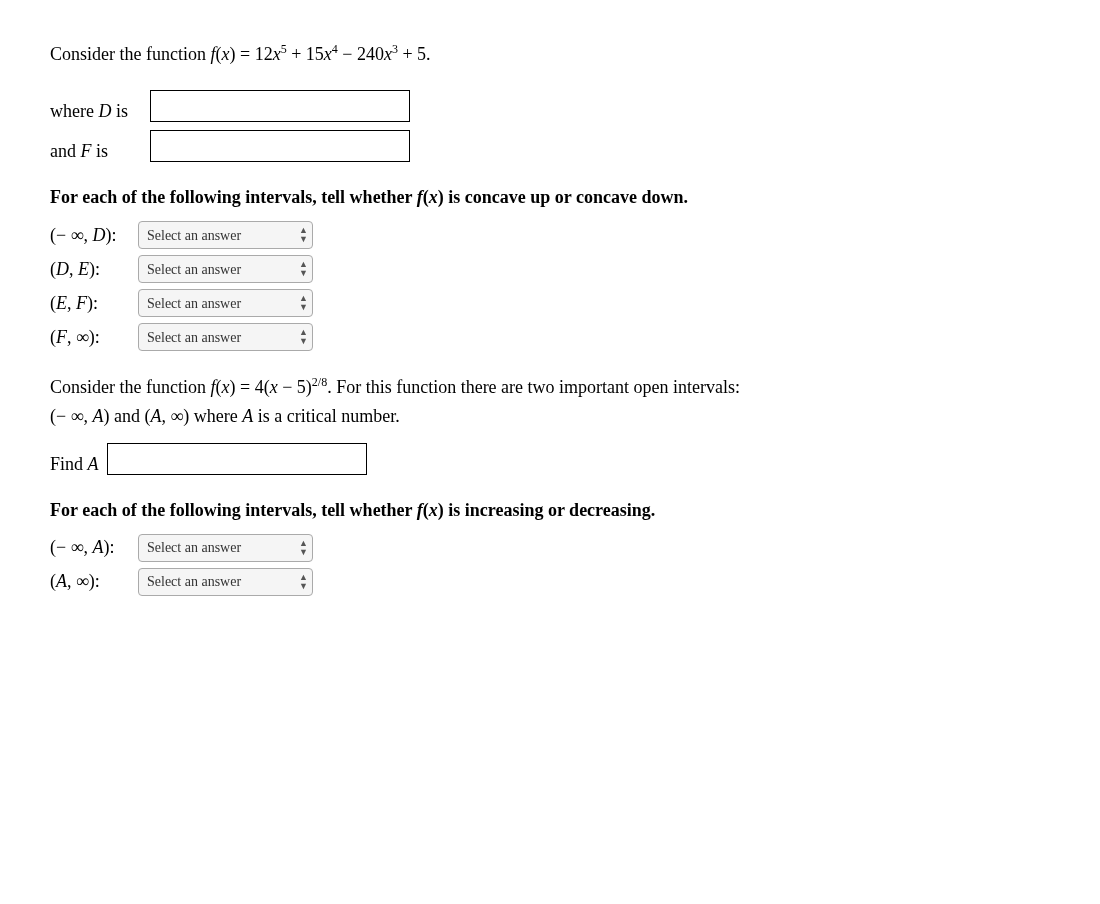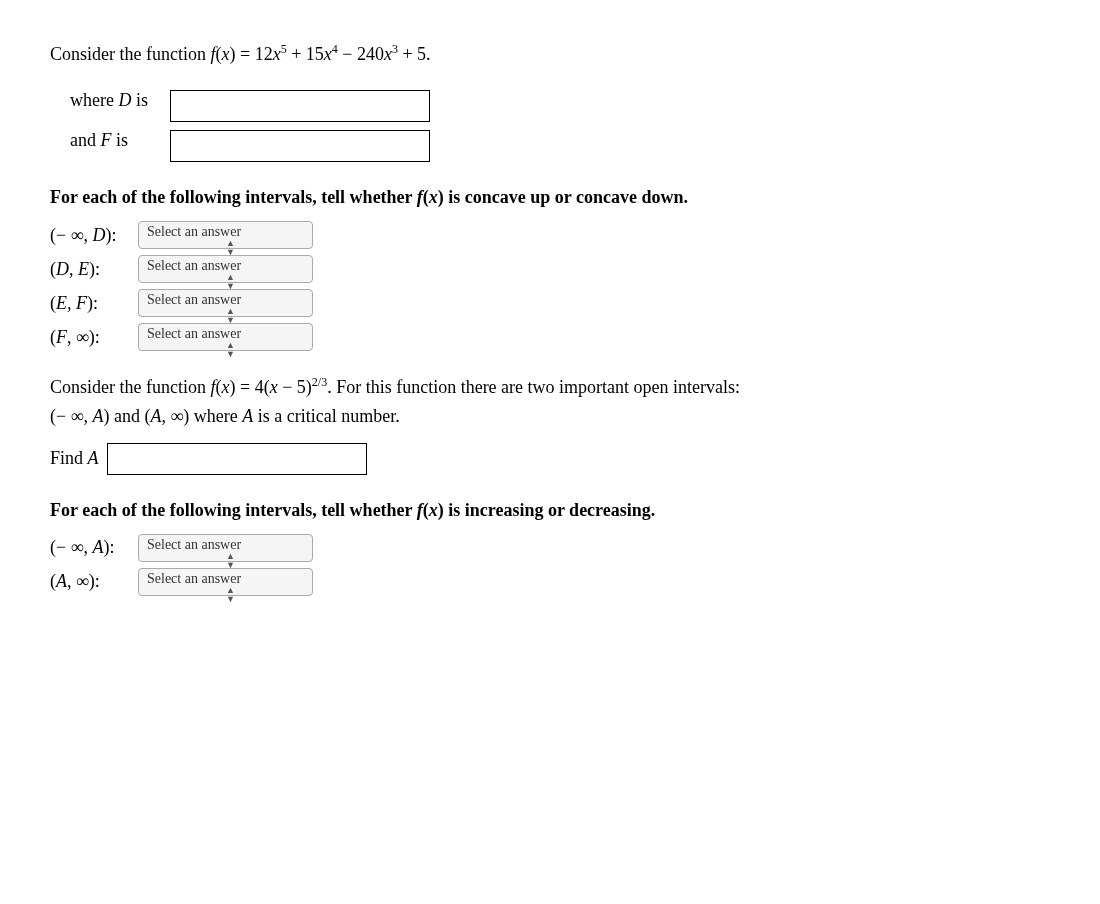--- a/index.html
+++ b/index.html
@@ -27,23 +27,22 @@
       margin-bottom: 10px;
       line-height: 1.5;
     }
 
     .bold-label {
       font-weight: bold;
     }
 
     .input-row {
       display: flex;
-      align-items: flex-start;
+      align-items: flex-end;
       margin-bottom: 8px;
-      margin-left: 20px;
     }
 
     .input-row label {
       min-width: 100px;
       font-size: 18px;
     }
 
     .text-input {
       border: 1px solid #000;
       padding: 4px 8px;
@@ -72,21 +71,20 @@
       border: 1px solid #888;
       border-radius: 4px;
       background: #f8f8f8;
       padding: 2px 6px 2px 8px;
       font-size: 15px;
       font-family: Georgia, serif;
       color: #333;
       cursor: pointer;
       position: relative;
       min-width: 170px;
-      flex-direction: column;
     }
 
     .chevron-select select {
       border: none;
       background: transparent;
       font-size: 15px;
       font-family: Georgia, serif;
       color: #333;
       width: 100%;
       appearance: none;
@@ -99,21 +97,21 @@
       display: flex;
       flex-direction: column;
       margin-left: 6px;
       color: #555;
       font-size: 9px;
       line-height: 1;
     }
 
     .find-a-row {
       display: flex;
-      align-items: center;
+      align-items: flex-end;
       margin-bottom: 14px;
     }
 
     .find-a-label {
       font-size: 18px;
       margin-right: 8px;
     }
 
     .paragraph {
       font-size: 18px;
@@ -202,21 +200,21 @@
         </select>
         <span class="chevron-arrows">▲<br>▼</span>
       </div>
     </div>
 
   </div>
 </div>
 
 <div class="section">
   <div class="paragraph">
-    Consider the function <i>f</i>(<i>x</i>) = 4(<i>x</i> − 5)<sup>2/3</sup>. For this function there are two important open intervals:<br>
+    Consider the function <i>f</i>(<i>x</i>) = 4(<i>x</i> − 5)<sup>2/8</sup>. For this function there are two important open intervals:<br>
     (− ∞, <i>A</i>) and (<i>A</i>, ∞) where <i>A</i> is a critical number.
   </div>
 
   <div class="find-a-row">
     <span class="find-a-label">Find <i>A</i></span>
     <input type="text" class="text-input" value="" style="width: 260px;">
   </div>
 </div>
 
 <div class="section">

